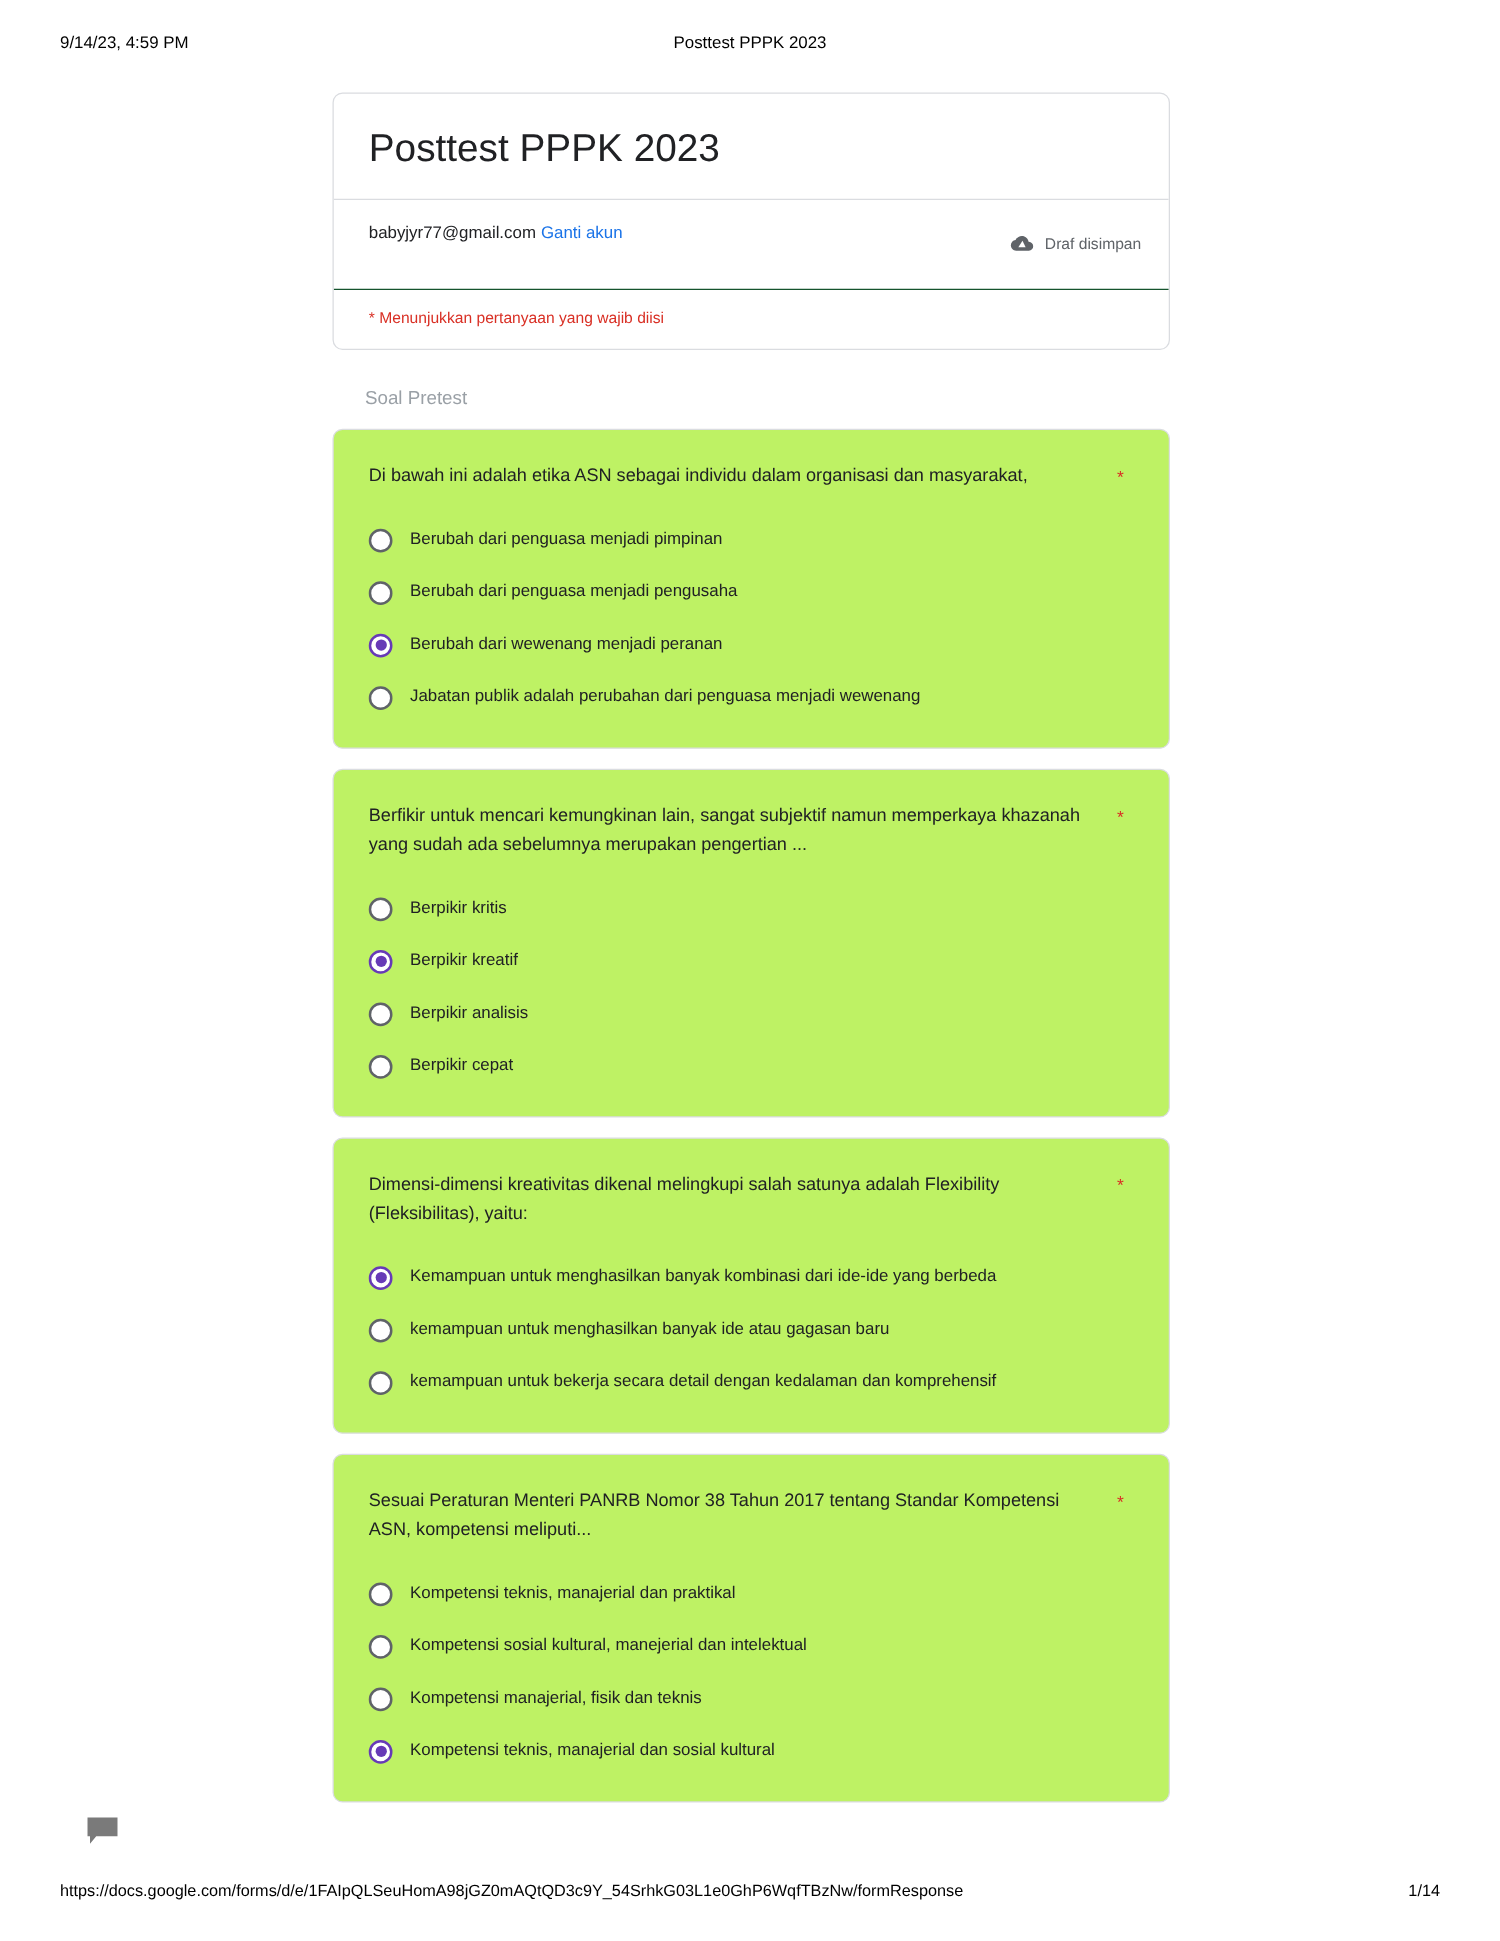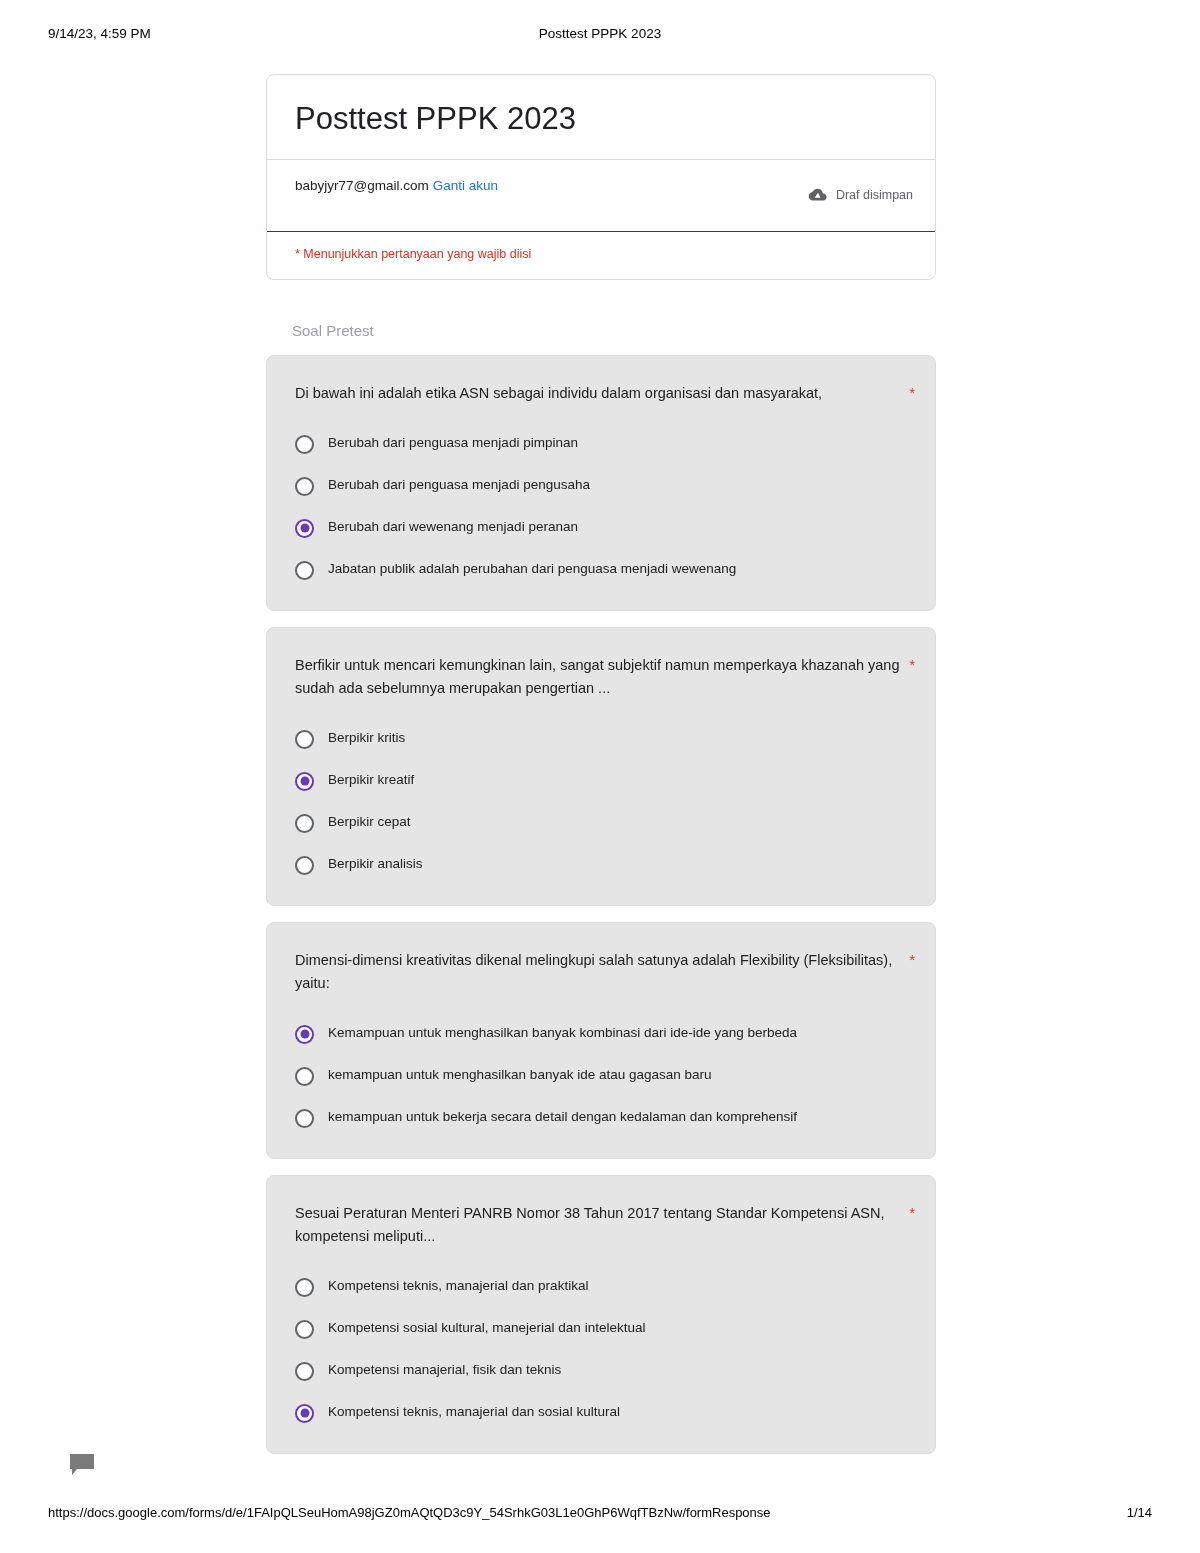--- a/index.html
+++ b/index.html
@@ -119,34 +119,34 @@
     padding: 14px 28px 16px 28px;
   }
   .hc-required {
     font-size: 12.5px;
     color: #d93025;
     line-height: 1.4;
   }
 
   
   .section-label {
-    margin-top: 40px;
+    margin-top: 28px;
     margin-bottom: 14px;
     padding-left: 26px;
     font-size: 15px;
     color: #9aa0a6;
     line-height: 1.4;
   }
 
   
   .q-card {
-    background: #e5e5e5;
+    background: #bef264;
     border: 1px solid #dadce0;
     border-radius: 8px;
-    padding: 26px 20px 30px 28px;
+    padding: 26px 36px 30px 28px;
     margin-bottom: 16px;
   }
   .q-head {
     display: flex;
     align-items: flex-start;
     gap: 10px;
   }
   .q-text {
     flex: 1 1 auto;
     font-size: 14.5px;
@@ -311,25 +311,25 @@
             <div class="opt-row">
               <span class="radio"></span>
               <span class="opt-label">Berpikir kritis</span>
             </div>
             <div class="opt-row">
               <span class="radio checked"></span>
               <span class="opt-label">Berpikir kreatif</span>
             </div>
             <div class="opt-row">
               <span class="radio"></span>
+              <span class="opt-label">Berpikir analisis</span>
+            </div>
+            <div class="opt-row">
+              <span class="radio"></span>
               <span class="opt-label">Berpikir cepat</span>
-            </div>
-            <div class="opt-row">
-              <span class="radio"></span>
-              <span class="opt-label">Berpikir analisis</span>
             </div>
           </div>
         </div>
         <div class="q-card">
           <div class="q-head">
             <div class="q-text">Dimensi-dimensi kreativitas dikenal melingkupi salah satunya adalah Flexibility (Fleksibilitas), yaitu:</div>
             <div class="q-req">*</div>
           </div>
           <div class="options">
             <div class="opt-row">

